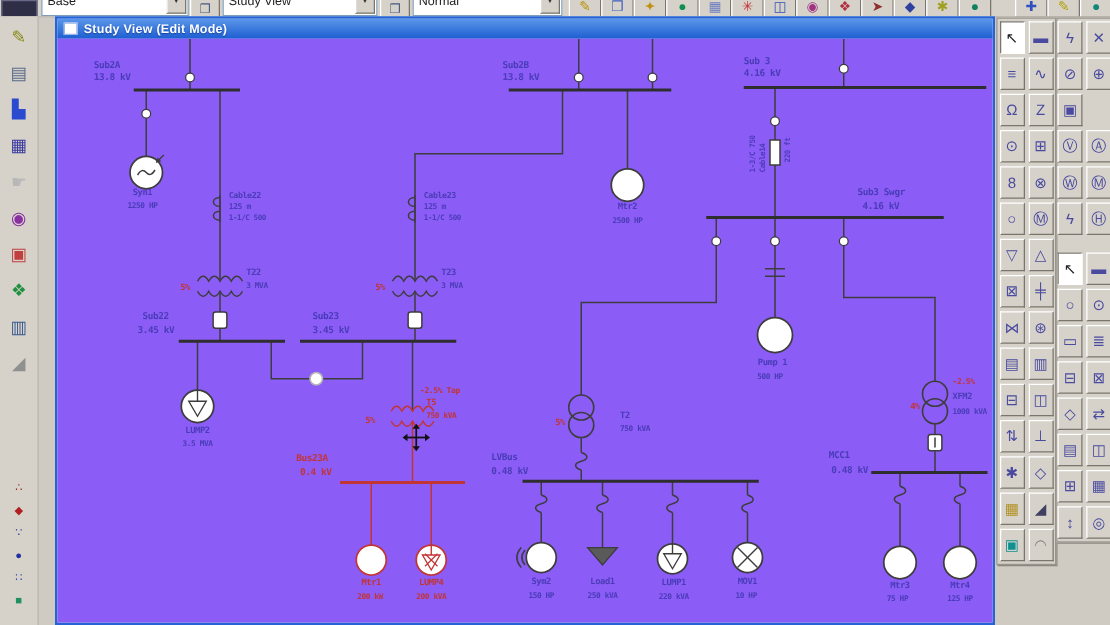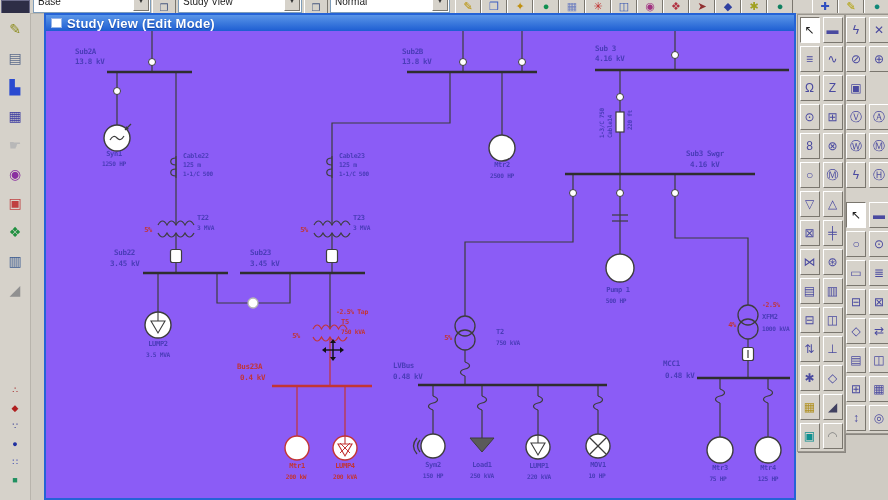--- a/index.html
+++ b/index.html
@@ -28,21 +28,21 @@
   .lbtn{width:26px;height:26px;margin:3px auto 1px auto;display:flex;align-items:center;
     justify-content:center;font-size:14px;}
   .sicon{position:absolute;left:0;width:30px;text-align:center;font-size:9px;}
 
   
   #window{position:absolute;left:44px;top:13px;width:752px;height:487px;
     border:2px solid #2563d6;background:#fcfcfa;box-sizing:border-box;}
   #titlebar{position:absolute;left:0;top:0;right:0;height:16px;
     background:linear-gradient(#5a96e8,#1e5ed2);display:flex;align-items:center;}
   #title-icon{width:9px;height:8px;background:#fff;border:1px solid #9ab6e8;margin:0 5px 0 5px;}
-  #title-text{color:#fff;font-size:13px;font-weight:bold;letter-spacing:.2px;
+  #title-text{color:#fff;font-size:10px;font-weight:bold;letter-spacing:.2px;
     text-shadow:0 1px 1px #1040a0;white-space:nowrap;}
   #canvas{position:absolute;left:0;top:16px;right:0;bottom:0;background:#8b5cf6;overflow:hidden;}
   #oneline{position:absolute;left:0;top:0;}
 
   
   .palette{position:absolute;background:#d6d2ca;border:1px solid #9a968e;
     box-shadow:1px 1px 0 #8a8680;}
   .pgrid{display:grid;grid-template-columns:20px 20px;gap:3px;padding:2px;justify-content:center;}
   .pbtn{width:20px;height:26px;box-sizing:border-box;background:#d6d2ca;
     border:1px solid;border-color:#fff #7a766e #7a766e #fff;

